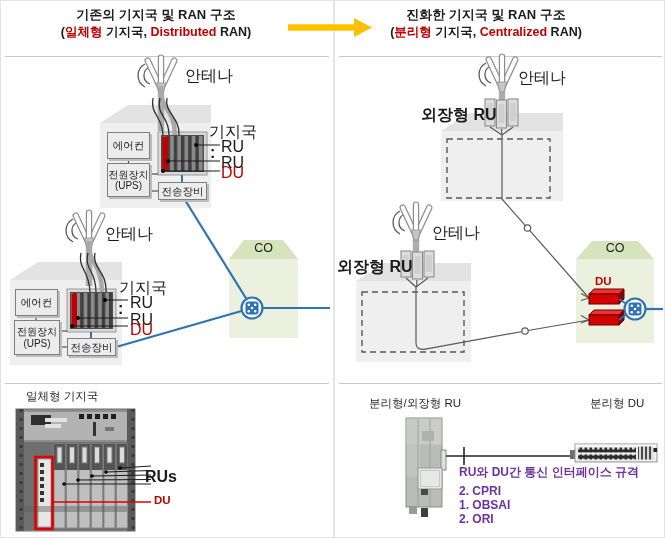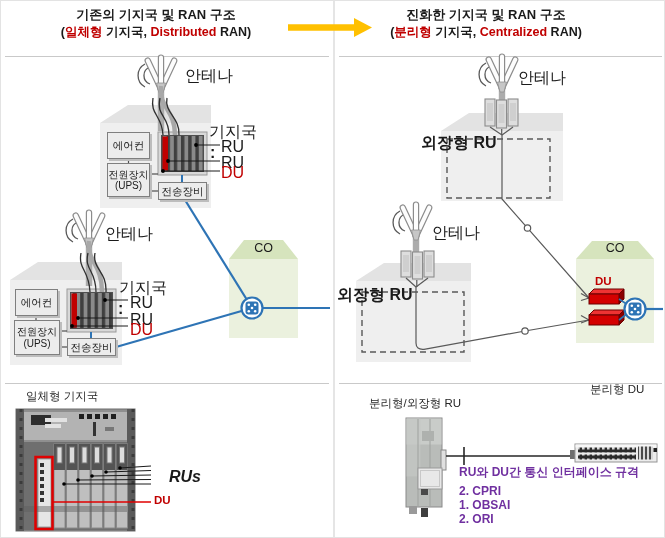--- a/index.html
+++ b/index.html
@@ -17,21 +17,21 @@
   .red{color:#C00000;}
   .box{
     position:absolute;z-index:3;background:#ECECEC;border:1px solid #7F7F7F;
     box-shadow:2px 2px 0 #BDBDBD;display:flex;align-items:center;justify-content:center;
     text-align:center;font-size:10.5px;color:#1a1a1a;line-height:1.15;box-sizing:border-box;
   }
   .sec-label{position:absolute;z-index:3;font-size:11.5px;color:#262626;white-space:nowrap;}
   .bold6{font-weight:600;}
   .purple{color:#7030A0;font-weight:bold;font-size:12px;}
   .center{text-align:center;}
-  .right-align{text-align:center;margin-top:28px;}
+  .right-align{text-align:center;}
 </style>
 </head>
 <body>
 
 <div id="stage">
 
   <div class="divider" style="left:332px;"></div>
   <div class="rule" style="left:4px;top:55px;width:324px;"></div>
   <div class="rule" style="left:338px;top:55px;width:323px;"></div>
   <div class="rule" style="left:4px;top:382px;width:324px;"></div>
@@ -363,23 +363,23 @@
   <div class="lbl" style="left:517px;top:68px;">안테나</div>
   <div class="lbl bold6 right-align" style="left:420px;top:105px;width:58px;">외장형 RU</div>
 
   <div class="lbl" style="left:431px;top:223px;">안테나</div>
   <div class="lbl bold6 right-align" style="left:336px;top:257px;width:58px;">외장형 RU</div>
 
   <div class="lbl center" style="left:575px;top:240px;width:78px;font-size:12.5px;">CO</div>
   <div class="lbl red bold6" style="left:594px;top:274px;font-size:11.5px;">DU</div>
 
   <div class="sec-label" style="left:25px;top:388px;">일체형 기지국</div>
-  <div class="lbl bold6" style="left:168px;top:467px;font-style:italic;">RUs</div>
+  <div class="lbl bold6" style="left:144px;top:467px;">RUs</div>
   <div class="lbl red bold6" style="left:153px;top:493px;font-size:11.5px;">DU</div>
 
   <div class="sec-label" style="left:368px;top:395px;">분리형/외장형 RU</div>
-  <div class="sec-label" style="left:589px;top:381px;">분리형 DU</div>
+  <div class="sec-label" style="left:589px;top:395px;">분리형 DU</div>
   <div class="lbl purple" style="left:458px;top:465px;">RU와 DU간 통신 인터페이스 규격</div>
   <div class="lbl purple" style="left:458px;top:484px;">2. CPRI</div>
   <div class="lbl purple" style="left:458px;top:498px;">1. OBSAI</div>
   <div class="lbl purple" style="left:458px;top:512px;">2. ORI</div>
 
 </div>
 
 </body></html>

